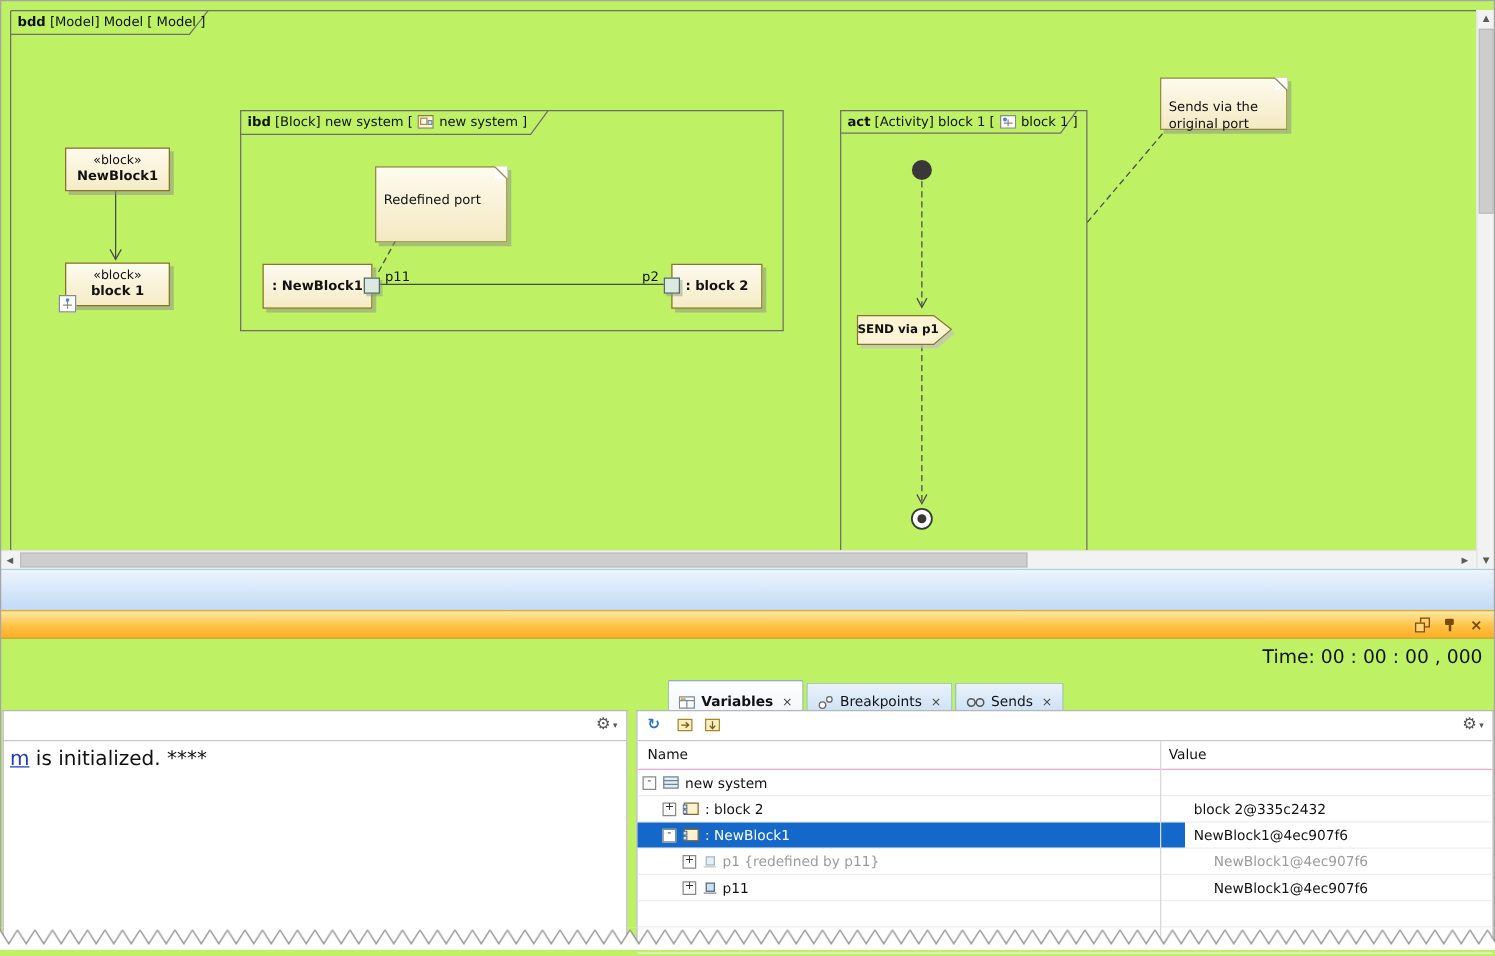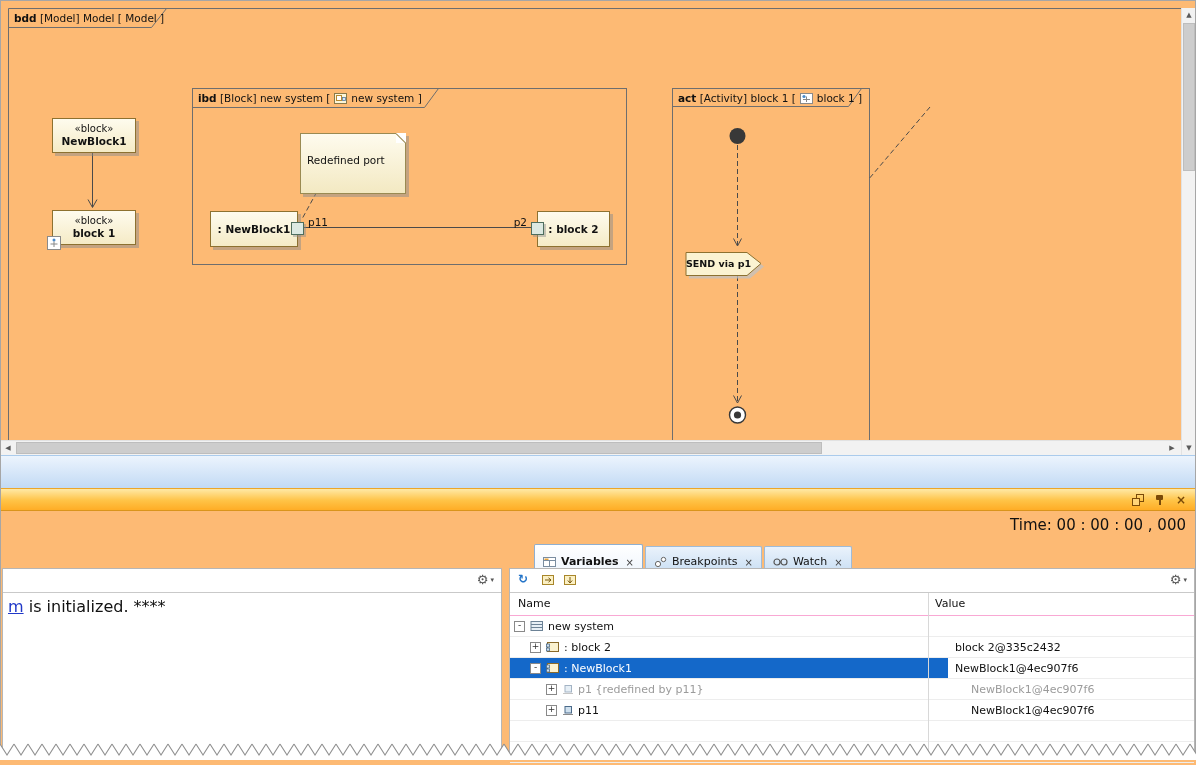--- a/index.html
+++ b/index.html
@@ -1,16 +1,16 @@
 <!DOCTYPE html>
 <html><head>
 <meta charset="utf-8">
 <style>
   html,body{margin:0;padding:0;background:#fff}
-  #root{position:relative;width:1196px;height:765px;font-family:"DejaVu Sans","Liberation Sans",sans-serif;font-size:11px;color:#111;background:#fdba74;overflow:hidden}
+  #root{position:relative;width:1196px;height:765px;font-family:"DejaVu Sans","Liberation Sans",sans-serif;font-size:11px;color:#111;background:#bef264;overflow:hidden}
   .abs{position:absolute}
   .nw{white-space:nowrap}
   .kw{font-weight:bold}
   
   .mdblock{position:absolute;background:linear-gradient(#FEFBEE,#F5EBC6);border:1px solid #8D7130;box-shadow:3px 3px 0 rgba(140,140,140,.5);text-align:center;display:flex;flex-direction:column;justify-content:center;z-index:2}
   .mdblock .stereo{font-size:10px;line-height:12px}
   .mdblock .bname{font-weight:bold;font-size:10.5px;line-height:13px}
   .mdnote{position:absolute;background:linear-gradient(#FEFBEE,#F3E9C2);border:1px solid #9A8A52;box-shadow:3px 3px 0 rgba(140,140,140,.5);font-size:10.5px;line-height:13px;z-index:2}
   .fold-cover{position:absolute;top:-1px;right:-1px;width:10px;height:10px;background:#fff}
   .fold-line{position:absolute;top:4px;right:-2.5px;width:14px;height:1px;background:#9A8A52;transform:rotate(45deg)}
@@ -137,20 +137,26 @@
   <div class="mdblock" style="left:537px;top:211px;width:71px;height:34px">
     <div class="bname">: block 2</div>
   </div>
   <div class="mdport" style="left:291px;top:222px"></div>
   <div class="mdport" style="left:531px;top:222px"></div>
   <div class="abs plabel nw" style="left:308px;top:216px">p11</div>
   <div class="abs plabel nw" style="left:503px;top:216px;width:24px;text-align:right">p2</div>
 
   <div class="abs nw" style="left:686px;top:258px;width:62px;text-align:center;font-weight:bold;font-size:9.5px;z-index:2">SEND via p1</div>
 
+  <div class="mdnote" style="left:928px;top:62px;width:88px;height:32px;padding:4px 6px;white-space:pre-line">
+    <span>Sends via the
+original port</span>
+    <span class="fold-cover"></span>
+    <span class="fold-line"></span>
+  </div>
 
   <div class="sb" style="left:0;top:440px;width:1181px;height:15px;border-top:1px solid #E2E2E2;box-sizing:border-box">
     <div class="sb-btn" style="left:1px;top:0">◀</div>
     <div class="sb-thumb" style="left:16px;top:1px;width:806px;height:12px"></div>
     <div class="sb-btn" style="left:1165px;top:0">▶</div>
   </div>
 
   <div class="sb" style="left:1181px;top:8px;width:15px;height:447px;border-left:1px solid #E2E2E2;box-sizing:border-box">
     <div class="sb-btn" style="left:0;top:0">▲</div>
     <div class="sb-thumb" style="left:1px;top:15px;width:12px;height:148px"></div>
@@ -184,21 +190,21 @@
         </svg>
       <span>Breakpoints</span>
       <span class="x">×</span>
     </div>
     <div class="tab">
       <svg width="15" height="12">
           <circle cx="4" cy="6" r="3" fill="none" stroke="#555" stroke-width="1.2"></circle>
           <circle cx="11" cy="6" r="3" fill="none" stroke="#555" stroke-width="1.2"></circle>
           <line x1="7" y1="6" x2="8" y2="6" stroke="#555"></line>
         </svg>
-      <span>Watch</span>
+      <span>Sends</span>
       <span class="x">×</span>
     </div>
   </div>
 
   <div class="pane" style="left:2px;width:498px;height:188px">
     <div class="ptool">
       <span class="gearbtn">
           <span class="gear">⚙</span>
           <span class="caret">▾</span>
         </span>

